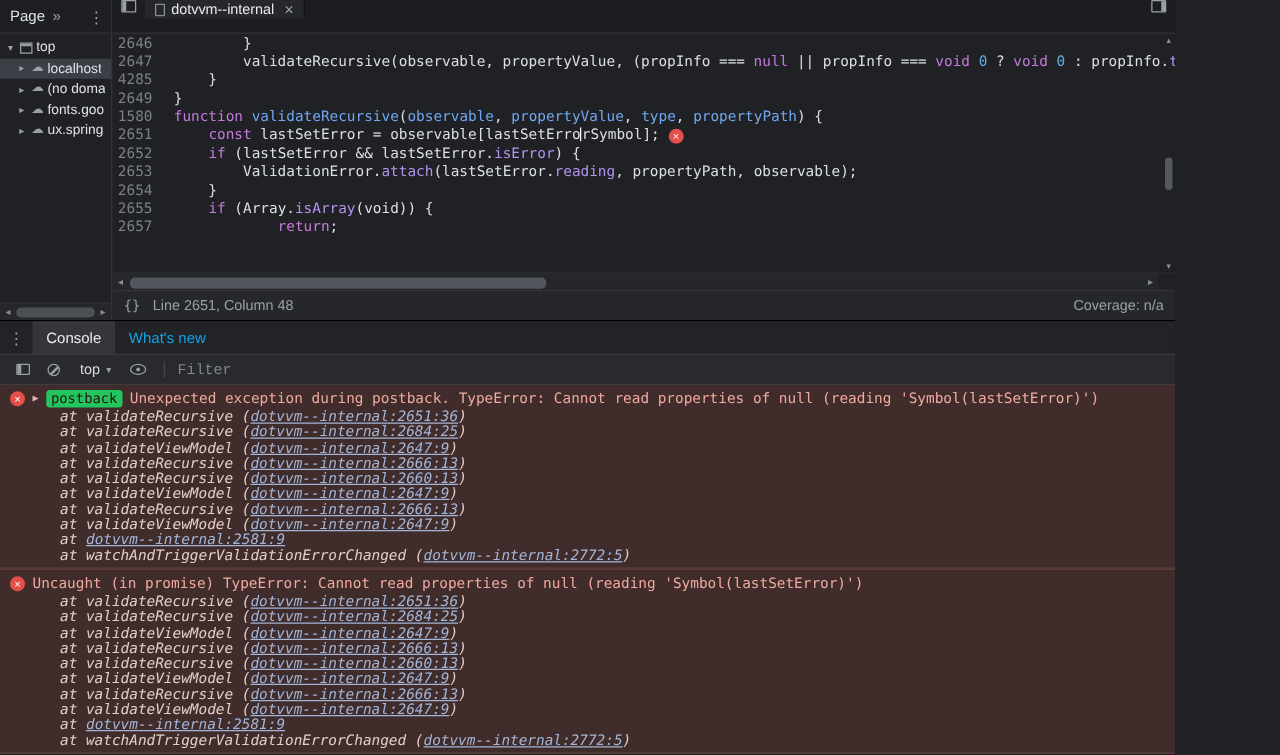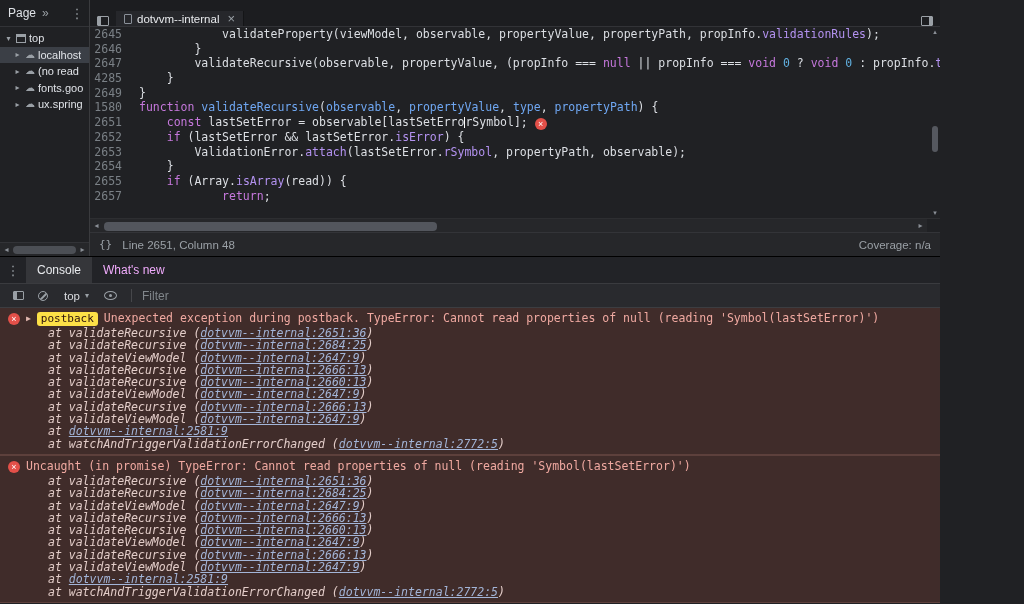--- a/index.html
+++ b/index.html
@@ -20,21 +20,21 @@
   .tree-row.selected { background:#3b3f46; }
   .arrow { color:#9aa0a6; font-size:8px; width:9px; flex:0 0 9px; text-align:center; }
   .cloud { color:#9aa0a6; font-size:10px; line-height:10px; }
   .frame-ic { width:10px; height:9px; border:1px solid #9aa0a6; box-shadow:inset 0 2px 0 #9aa0a6; flex:0 0 10px; }
   .tlabel { font-size:11px; color:#dfe2e7; overflow:hidden; }
   .sb-hscroll { flex:0 0 14px; border-top:1px solid #323337; background:#26272a; display:flex; align-items:center; position:relative; }
   .scroll-arrow { color:#8a8f96; font-size:8px; width:13px; text-align:center; flex:0 0 13px; }
   .sb-thumb { position:absolute; left:13px; right:13px; top:3px; height:8px; border-radius:4px; background:#4c4f55; }
 
   .editor { flex:1; display:flex; flex-direction:column; position:relative; background:#202124; min-width:0; }
-  .tabbar { flex:0 0 27px; background:#1c1d20; border-bottom:1px solid #323337; display:flex; align-items:flex-end; }
+  .tabbar { flex:0 0 27px; background:#1c1d20; border-bottom:1px solid #323337; display:flex; align-items:flex-start; }
   .tb-icon { width:26px; display:flex; align-items:center; justify-content:center; }
   .panel-ic { width:12px; height:10px; border:1px solid #9aa0a6; border-radius:1px; position:relative; }
   .panel-ic.left::before  { content:''; position:absolute; left:0; top:0; bottom:0; width:3px; background:#9aa0a6; }
   .panel-ic.right::before { content:''; position:absolute; right:0; top:0; bottom:0; width:3px; background:#9aa0a6; }
   .tab { display:flex; align-items:center; gap:5px; padding:0 8px; background:#26272b; border-right:1px solid #141517; }
   .file-ic { width:8px; height:10px; border:1px solid #8a9099; border-radius:1px; }
   .tab-label { font-size:11.5px; color:#e8eaed; }
   .tab-close { color:#9aa0a6; font-size:13px; margin-left:3px; }
 
   .code { flex:0 0 191px; overflow:hidden; font-family:"DejaVu Sans Mono", monospace; font-size:11.5px; }
@@ -56,43 +56,43 @@
   .hscroll .scroll-arrow.right-end { margin-left:auto; }
   .scroll-corner { width:13px; height:100%; flex:0 0 13px; background:#202124; }
 
   .statusbar { flex:0 0 24px; background:#26272a; border-top:1px solid #333438; display:flex; align-items:center; gap:10px; padding:0 9px; color:#9aa0a6; font-size:11.5px; }
   .pp-icon { font-family:"DejaVu Sans Mono", monospace; font-size:11px; color:#9aa0a6; }
 
   
   .drawer { flex:1; display:flex; flex-direction:column; min-height:0; }
   .drawer-tabs { flex:0 0 27px; background:#222327; border-bottom:1px solid #3a3b3f; display:flex; align-items:stretch; }
   .dt-kebab { align-self:center; width:26px; }
-  .dtab { padding:0 11px; font-size:12px; color:#f0abfc; display:flex; align-items:center; }
+  .dtab { padding:0 11px; font-size:12px; color:#0ea5e9; display:flex; align-items:center; }
   .dtab.active { background:#35363a; color:#e8eaed; }
 
   .console-toolbar { flex:0 0 24px; background:#292a2e; border-bottom:1px solid #3c3d41; display:flex; align-items:center; gap:3px; padding:0 7px; }
   .ct-icon { width:22px; height:100%; display:flex; align-items:center; justify-content:center; }
   .panel-ic.small { width:11px; height:9px; }
   .ban-ic { width:10px; height:10px; border:1.5px solid #9aa0a6; border-radius:50%; position:relative; overflow:hidden; }
   .ban-ic::before { content:''; position:absolute; left:-2px; top:3.5px; width:14px; height:1.5px; background:#9aa0a6; transform:rotate(-45deg); }
   .ctx { display:flex; align-items:center; gap:5px; padding:0 7px; font-size:11.5px; color:#dadce0; }
   .ddcaret { font-size:8px; color:#9aa0a6; }
   .eye-ic { width:13px; height:9px; border:1px solid #9aa0a6; border-radius:50% / 50%; display:flex; align-items:center; justify-content:center; }
   .eye-dot { width:3px; height:3px; border-radius:50%; background:#9aa0a6; }
   .vsep { width:1px; height:13px; background:#46474b; margin:0 7px; }
-  .filter { background:transparent; border:none; outline:none; color:#d946ef; font-size:12px; width:320px; font-family:Liberation Sans, sans-serif; }
+  .filter { background:transparent; border:none; outline:none; color:#d946ef; font-size:12px; width:320px; font-family:Liberation Mono, monospace; }
   .filter::placeholder { color:#80868b; }
 
   .messages { flex:1; overflow:hidden; background:#202124; font-family:"DejaVu Sans Mono", monospace; font-size:11.5px; }
   .err-block { background:#402c2a; border-top:1px solid #5d403c; border-bottom:1px solid #5d403c; padding:3px 8px 4px 8px; }
   .err-block:first-child { border-top:none; }
   .err-line { display:flex; align-items:flex-start; gap:6px; line-height:15px; color:#f0a9a1; margin-bottom:1px; }
   .err-icon { flex:0 0 12px; width:12px; height:12px; border-radius:50%; background:#e35049; color:#fff; font-size:9px; line-height:12px; text-align:center; margin-top:2px; font-family:"Liberation Sans",sans-serif; }
   .tri { color:#e0b6ae; font-size:8px; line-height:15px; }
-  .badge { background:#fde047; color:#2a100d; border-radius:3px; padding:0 4px; height:14px; line-height:14px; font-size:11px; margin-top:1px; }
+  .badge { background:#22c55e; color:#2a100d; border-radius:3px; padding:0 4px; height:14px; line-height:14px; font-size:11px; margin-top:1px; }
   .err-msg { flex:1; }
   .stack-line { padding-left:40px; line-height:12.3px; color:#e3cdc9; white-space:pre;font-style:italic; }
   .src-link { color:#a3b5d8; text-decoration:underline; cursor:pointer; }
 </style>
 </head>
 <body>
 
 <div class="app">
   <div class="sources">
     <aside class="sidebar">
@@ -109,21 +109,21 @@
             <span class="tlabel">top</span>
           </div>
           <div class="tree-row selected" style="padding-left: 13px;">
             <span class="arrow">▸</span>
             <span class="cloud">☁</span>
             <span class="tlabel">localhost</span>
           </div>
           <div class="tree-row" style="padding-left: 13px;">
             <span class="arrow">▸</span>
             <span class="cloud">☁</span>
-            <span class="tlabel">(no read</span>
+            <span class="tlabel">(no doma</span>
           </div>
           <div class="tree-row" style="padding-left: 13px;">
             <span class="arrow">▸</span>
             <span class="cloud">☁</span>
             <span class="tlabel">fonts.goo</span>
           </div>
           <div class="tree-row" style="padding-left: 13px;">
             <span class="arrow">▸</span>
             <span class="cloud">☁</span>
             <span class="tlabel">ux.spring</span>
@@ -148,24 +148,20 @@
           <span class="tab-close">×</span>
         </div>
         <span class="flex-spacer"></span>
         <span class="tb-icon">
             <span class="panel-ic right"></span>
           </span>
       </div>
 
       <div class="code">
           <div class="code-line">
-            <span class="gutter">2645</span>
-            <span class="code-text"><span class="tok-p">            validateProperty(viewModel, observable, propertyValue, propertyPath, propInfo.</span><span class="tok-v">validationRules</span><span class="tok-p">);</span></span>
-          </div>
-          <div class="code-line">
             <span class="gutter">2646</span>
             <span class="code-text"><span class="tok-p">        }</span></span>
           </div>
           <div class="code-line">
             <span class="gutter">2647</span>
             <span class="code-text"><span class="tok-p">        validateRecursive(observable, propertyValue, (propInfo === </span><span class="tok-k">null</span><span class="tok-p"> || propInfo === </span><span class="tok-k">void</span><span class="tok-p"> </span><span class="tok-n">0</span><span class="tok-p"> ? </span><span class="tok-k">void</span><span class="tok-p"> </span><span class="tok-n">0</span><span class="tok-p"> : propInfo.</span><span class="tok-v">type</span><span class="tok-p">) || { </span><span class="tok-f">type</span></span>
           </div>
           <div class="code-line">
             <span class="gutter">4285</span>
             <span class="code-text"><span class="tok-p">    }</span></span>
@@ -181,29 +177,29 @@
           <div class="code-line">
             <span class="gutter">2651</span>
             <span class="code-text"><span class="tok-p">    </span><span class="tok-k">const</span><span class="tok-p"> lastSetError = observable[lastSetErro</span><span class="caret"></span><span class="tok-p">rSymbol];</span><span class="code-err">×</span></span>
           </div>
           <div class="code-line">
             <span class="gutter">2652</span>
             <span class="code-text"><span class="tok-p">    </span><span class="tok-k">if</span><span class="tok-p"> (lastSetError &amp;&amp; lastSetError.</span><span class="tok-v">isError</span><span class="tok-p">) {</span></span>
           </div>
           <div class="code-line">
             <span class="gutter">2653</span>
-            <span class="code-text"><span class="tok-p">        ValidationError.</span><span class="tok-v">attach</span><span class="tok-p">(lastSetError.</span><span class="tok-v">rSymbol</span><span class="tok-p">, propertyPath, observable);</span></span>
+            <span class="code-text"><span class="tok-p">        ValidationError.</span><span class="tok-v">attach</span><span class="tok-p">(lastSetError.</span><span class="tok-v">reading</span><span class="tok-p">, propertyPath, observable);</span></span>
           </div>
           <div class="code-line">
             <span class="gutter">2654</span>
             <span class="code-text"><span class="tok-p">    }</span></span>
           </div>
           <div class="code-line">
             <span class="gutter">2655</span>
-            <span class="code-text"><span class="tok-p">    </span><span class="tok-k">if</span><span class="tok-p"> (Array.</span><span class="tok-v">isArray</span><span class="tok-p">(read)) {</span></span>
+            <span class="code-text"><span class="tok-p">    </span><span class="tok-k">if</span><span class="tok-p"> (Array.</span><span class="tok-v">isArray</span><span class="tok-p">(void)) {</span></span>
           </div>
           <div class="code-line">
             <span class="gutter">2657</span>
             <span class="code-text"><span class="tok-p">            </span><span class="tok-k">return</span><span class="tok-p">;</span></span>
           </div>
         </div>
 
       <div class="vscroll">
         <span class="v-arrow up">▴</span>
         <span class="v-thumb"></span>

